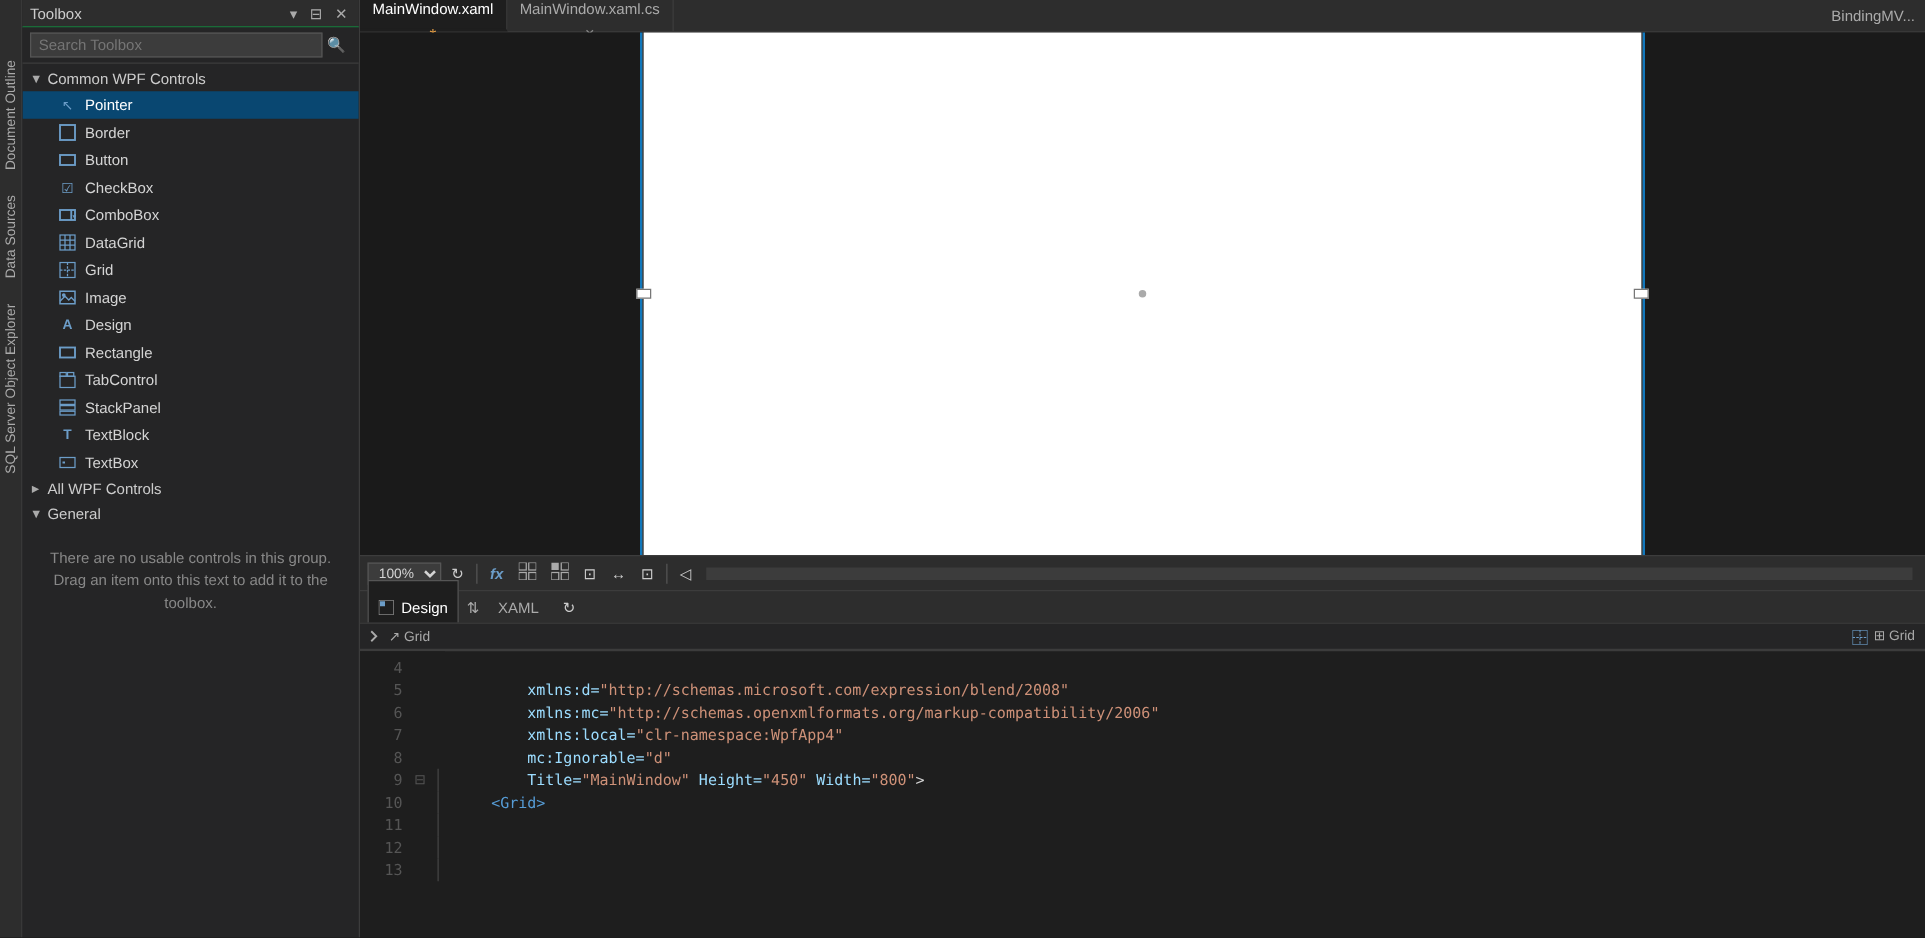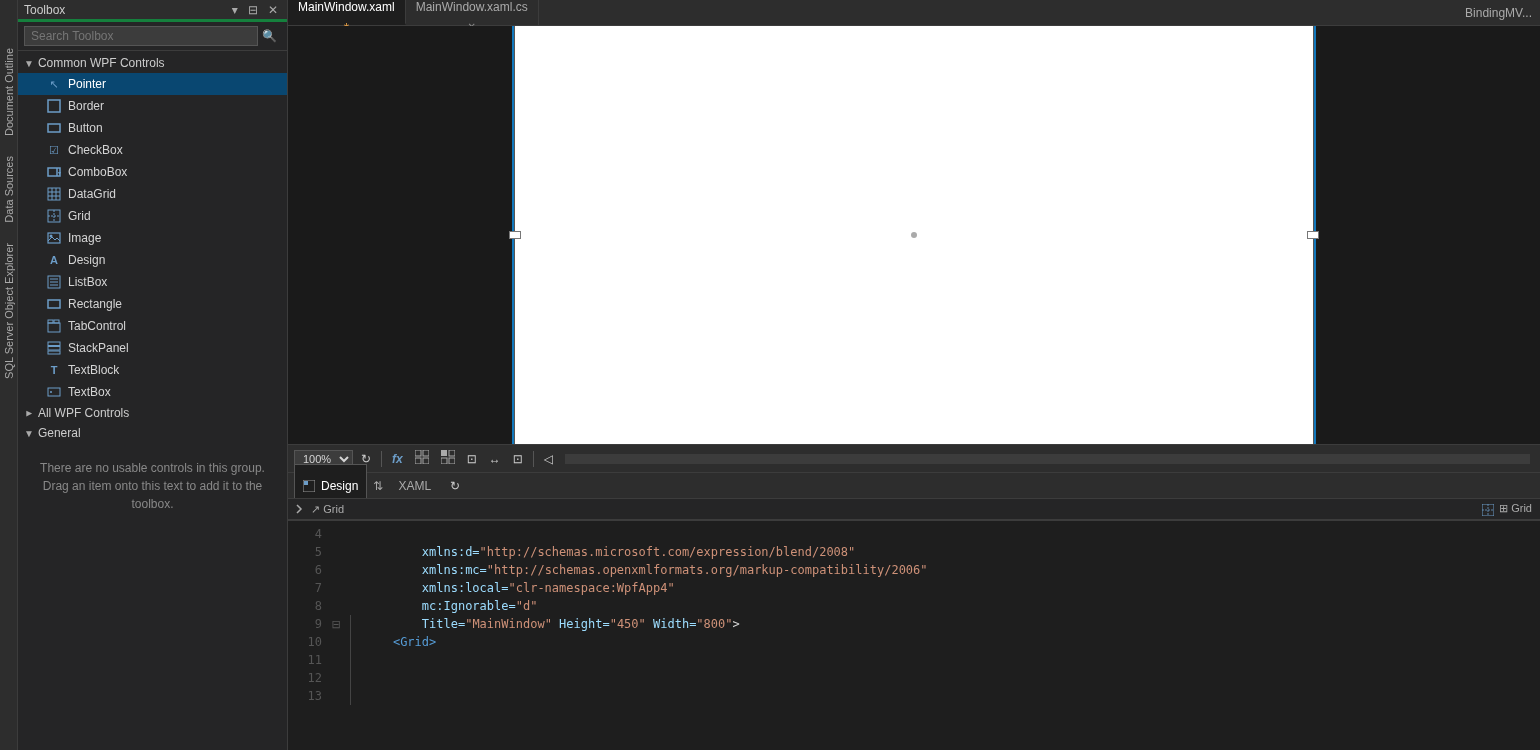--- a/index.html
+++ b/index.html
@@ -44,21 +44,21 @@
       flex-direction: column;
       border-right: 1px solid #3c3c3c;
       flex-shrink: 0;
     }
     .toolbox-header {
       display: flex;
       align-items: center;
       justify-content: space-between;
       padding: 4px 6px;
       background: #2d2d2d;
-      border-bottom: 3px solid #15803d;
+      border-bottom: 1px solid #15803d;
       height: 22px;
     }
     .toolbox-title {
       font-size: 12px;
       color: #ccc;
     }
     .toolbox-header-icons {
       display: flex;
       align-items: center;
       gap: 4px;
@@ -427,31 +427,20 @@
             <rect x="1" y="2" width="12" height="10" fill="none" stroke="#6c9dc8" stroke-width="1.2"></rect>
             <circle cx="4" cy="5" r="1.5" fill="#6c9dc8"></circle>
             <polyline points="1,10 5,6 8,9 10,7 13,10" fill="none" stroke="#6c9dc8" stroke-width="1"></polyline>
           </svg>
       </span>
       <span>Image</span>
     </div>
     <div class="toolbox-item">
       <span class="item-icon" style="font-weight:bold;color:#6c9dc8;">A</span>
       <span>Design</span>
-    </div>
-    <div class="toolbox-item">
-      <span class="item-icon">
-        <svg width="14" height="14" viewBox="0 0 14 14">
-            <rect x="1" y="1" width="12" height="12" fill="none" stroke="#6c9dc8" stroke-width="1"></rect>
-            <line x1="3" y1="4" x2="11" y2="4" stroke="#6c9dc8" stroke-width="1"></line>
-            <line x1="3" y1="7" x2="11" y2="7" stroke="#6c9dc8" stroke-width="1"></line>
-            <line x1="3" y1="10" x2="11" y2="10" stroke="#6c9dc8" stroke-width="1"></line>
-          </svg>
-      </span>
-      <span>ListBox</span>
     </div>
     <div class="toolbox-item">
       <span class="item-icon">
         <svg width="14" height="14" viewBox="0 0 14 14">
             <rect x="1" y="3" width="12" height="8" fill="none" stroke="#6c9dc8" stroke-width="1.5"></rect>
           </svg>
       </span>
       <span>Rectangle</span>
     </div>
     <div class="toolbox-item">

